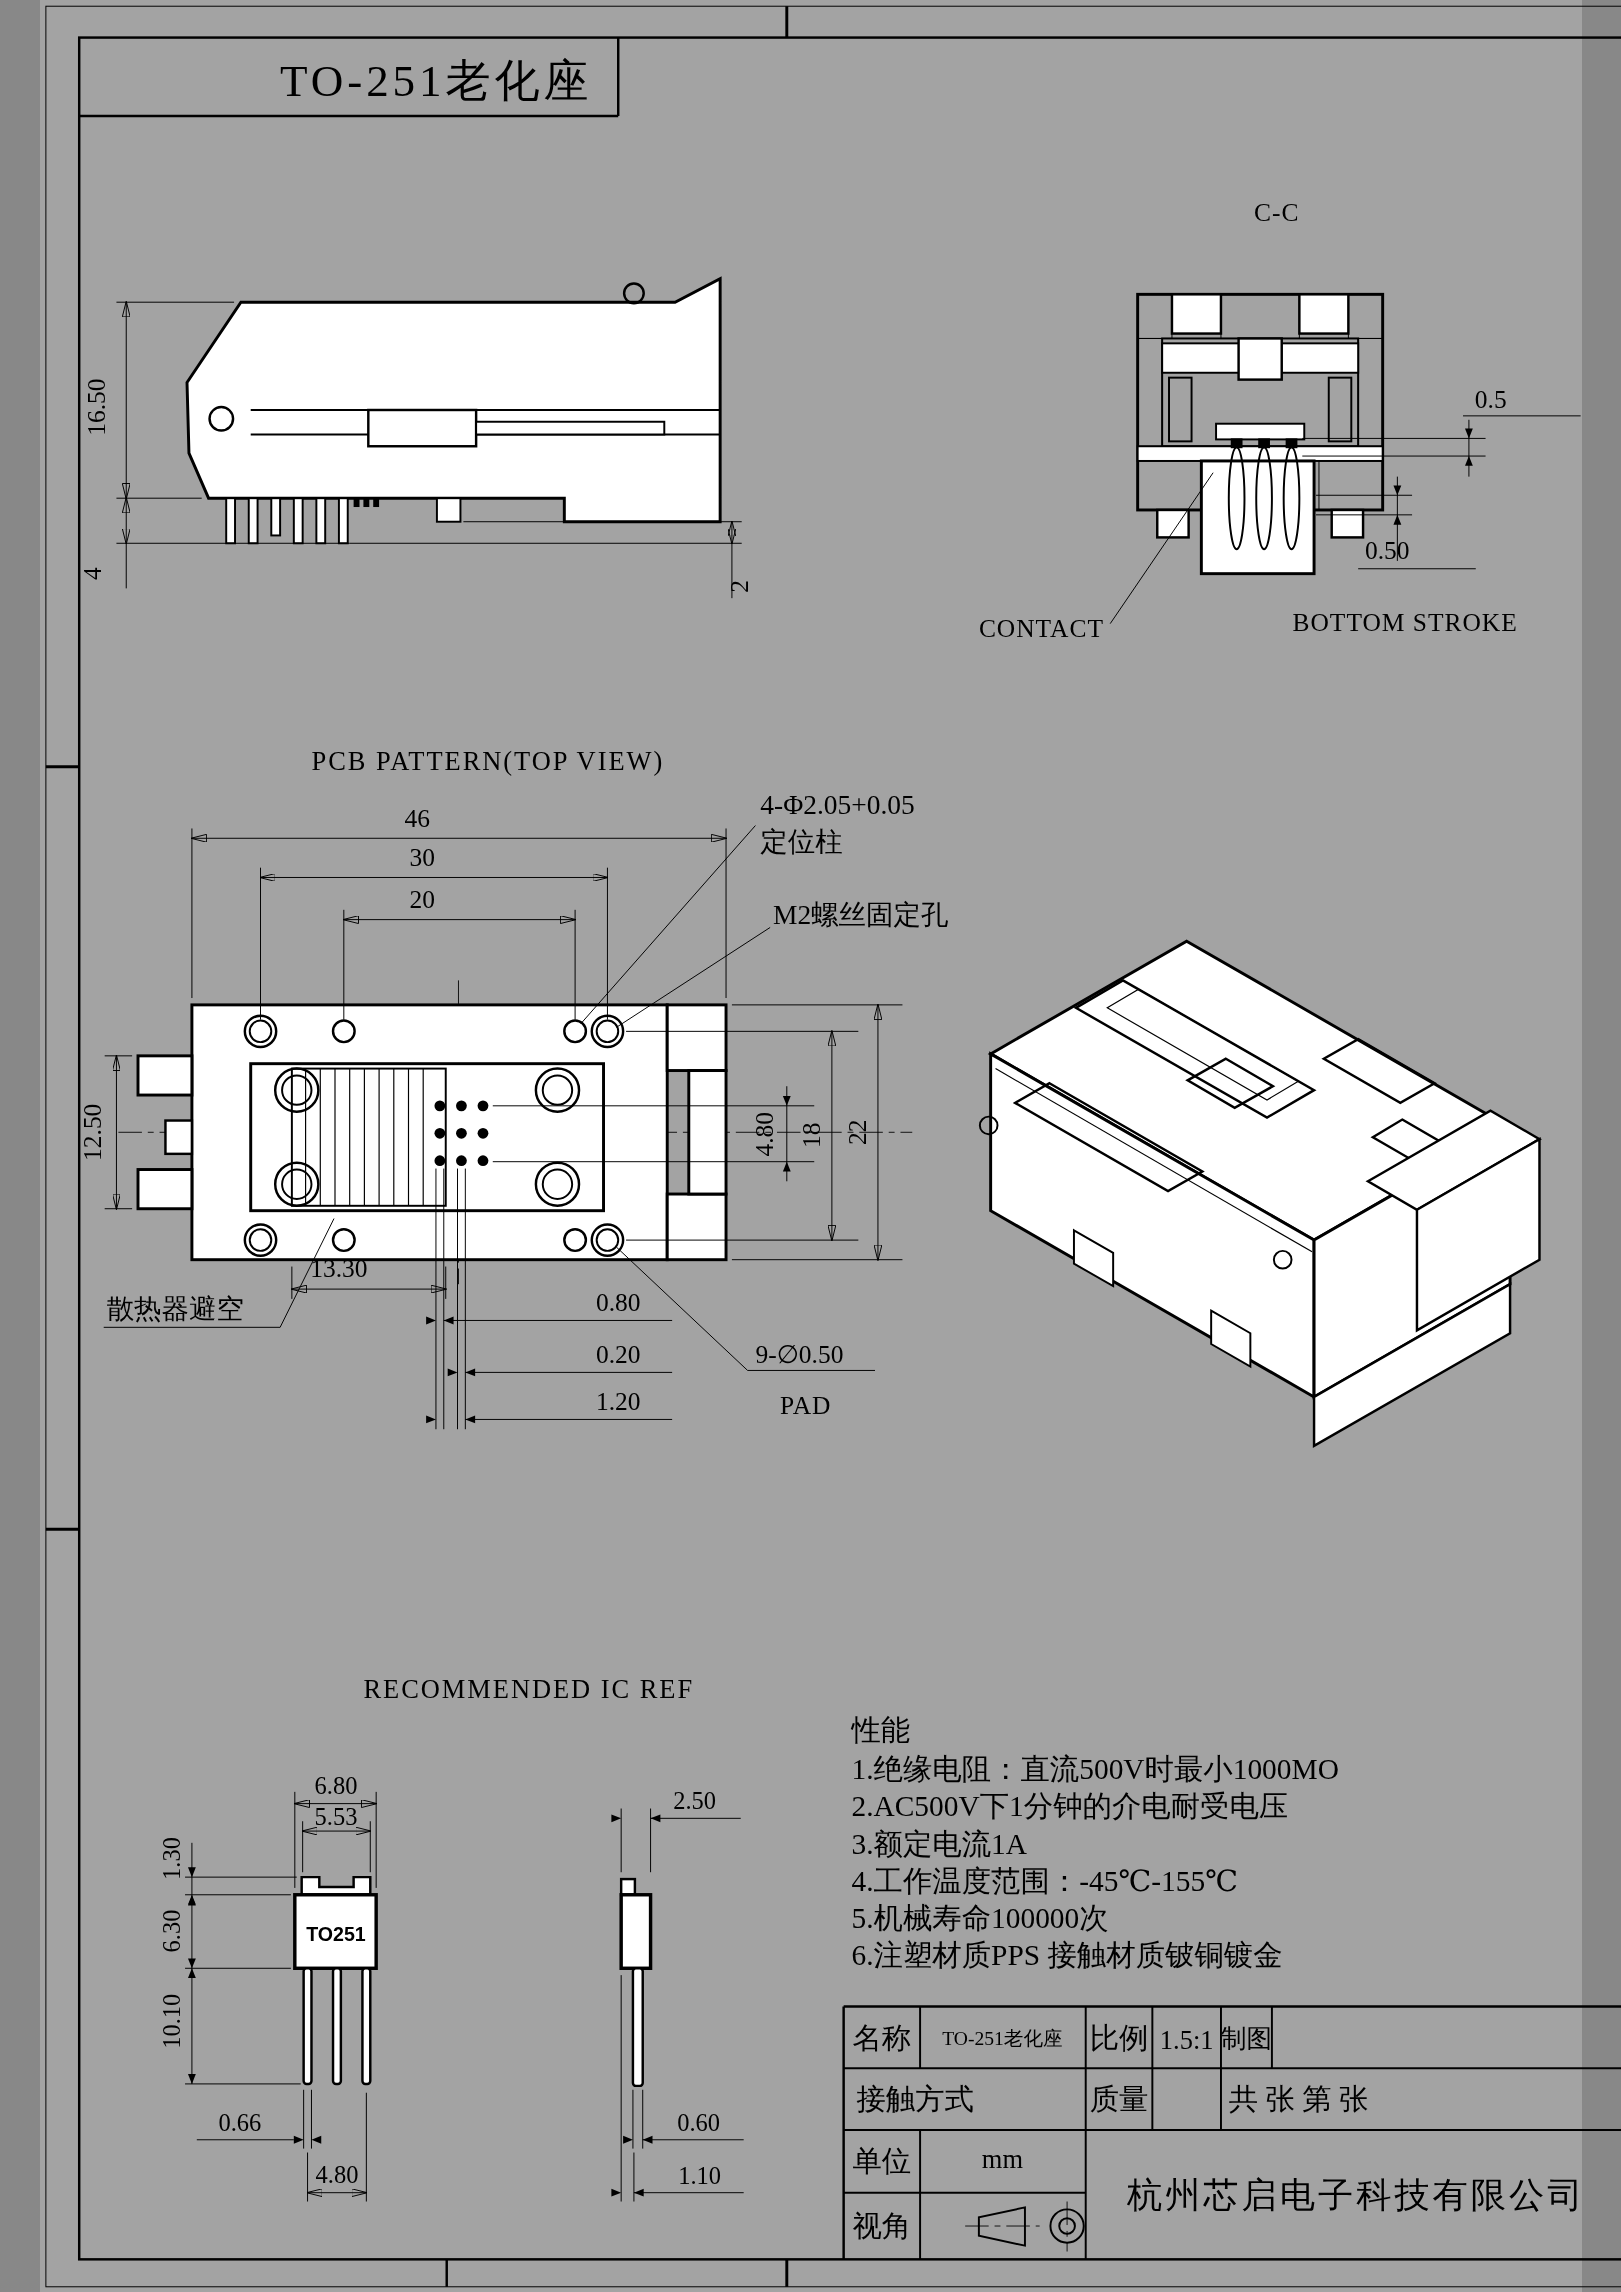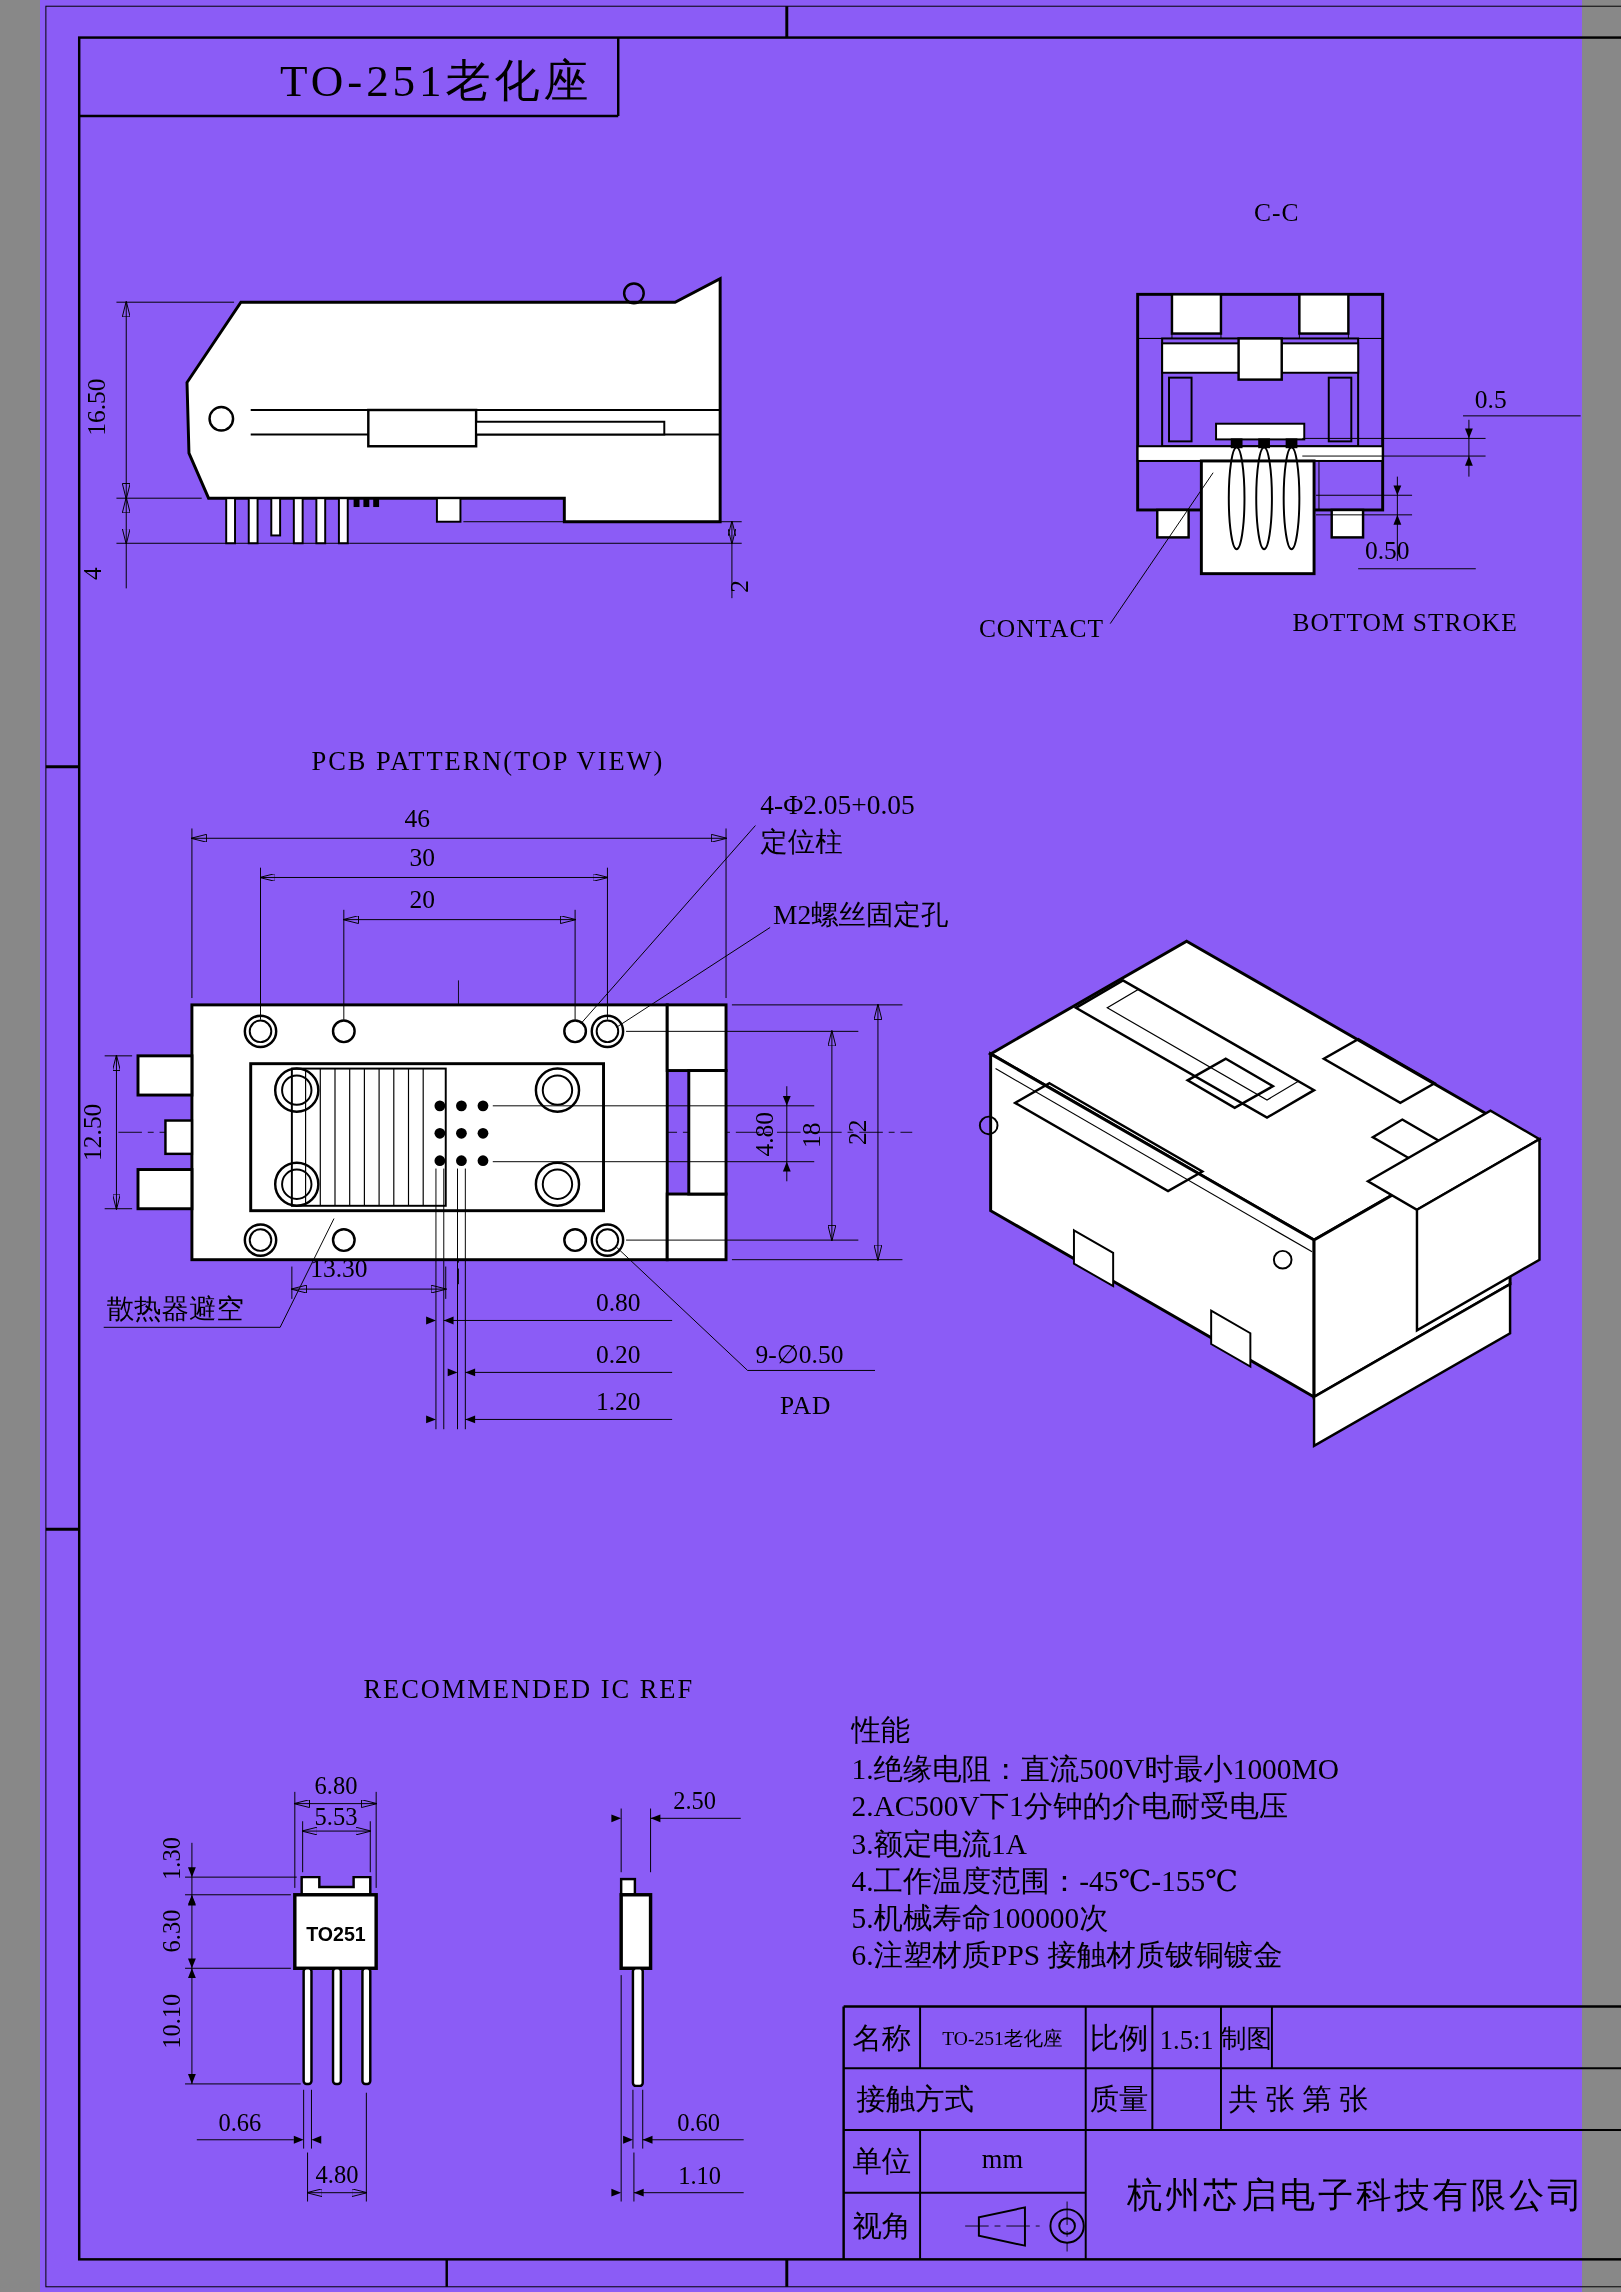--- a/index.html
+++ b/index.html
@@ -1,16 +1,16 @@
 <!DOCTYPE html>
 <html><head>
 <meta charset="utf-8">
 <style>
   html,body{margin:0;padding:0;background:#888;}
-  .sheet{width:1542px;height:2293px;background:#8b5cf6;position:relative;margin:0 auto;}
+  .sheet{width:1542px;height:2293px;background:#a3a3a3;position:relative;margin:0 auto;}
   svg{display:block;}
   text{font-family:"Liberation Serif","DejaVu Serif",serif;fill:#000;}
   .dimtxt{font-size:26px;}
   .dimtxt-s{font-size:25px;}
   .lbl{font-size:26px;letter-spacing:1px;}
   .cn{font-size:28px;}
   .viewtitle{font-size:27px;letter-spacing:2px;}
   .bigtitle{font-size:46px;letter-spacing:4px;}
   .ictag{font-family:"Liberation Sans","DejaVu Sans",sans-serif;font-weight:bold;font-size:20px;}
   .perftxt{font-size:30px;}

